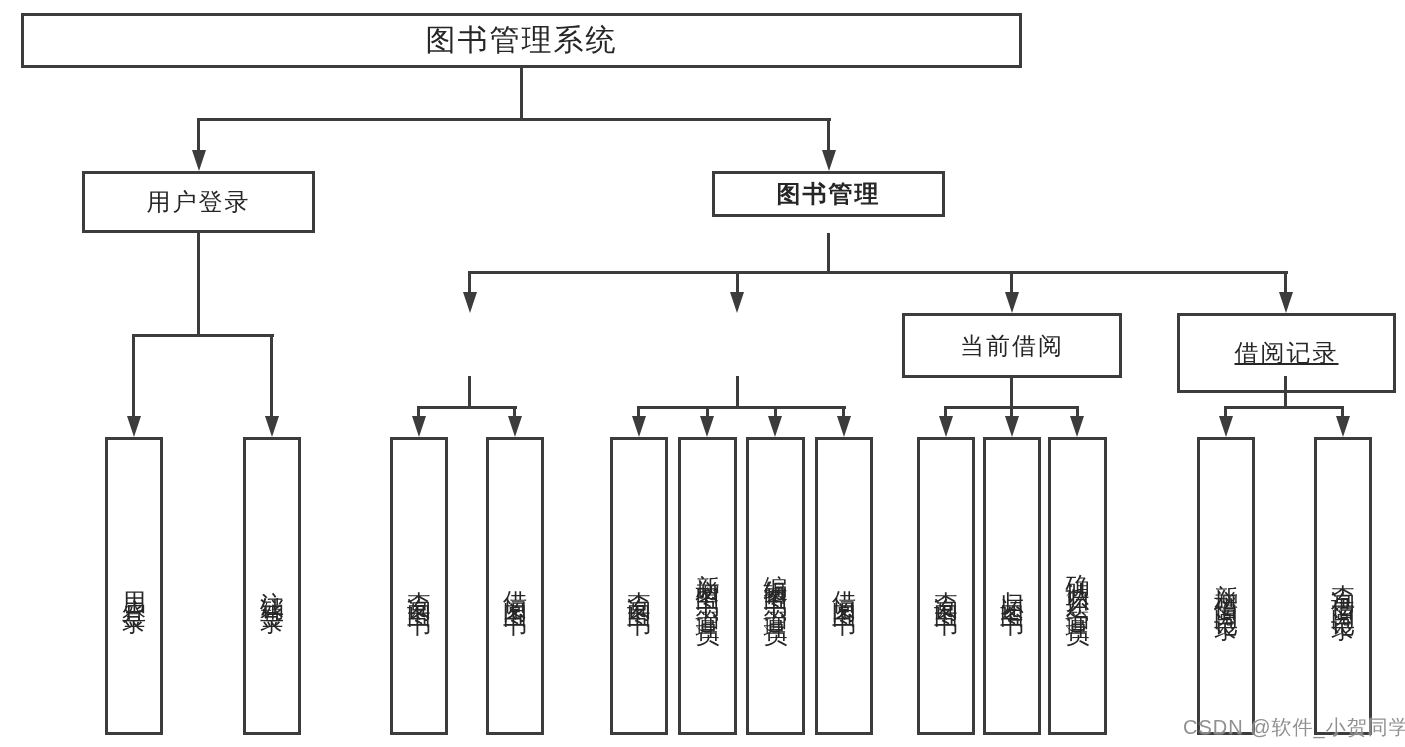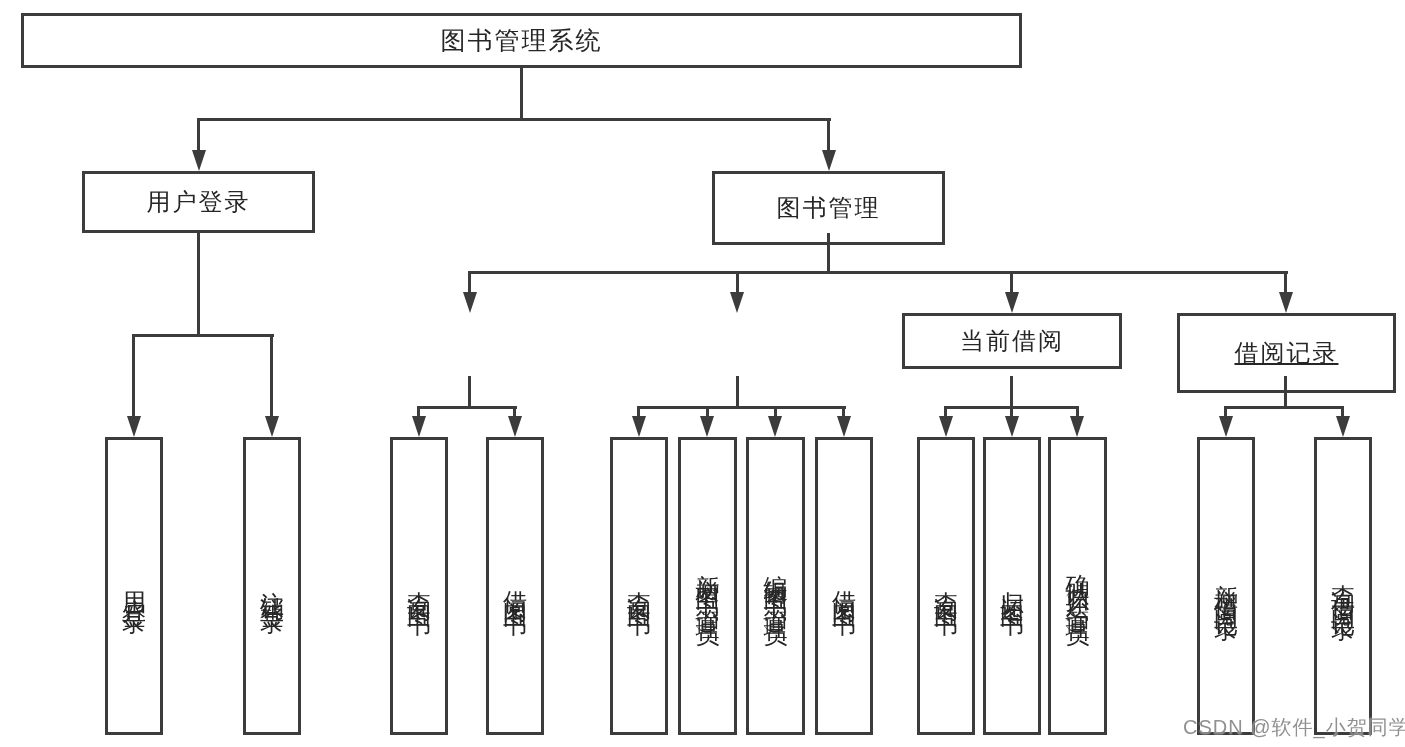--- a/index.html
+++ b/index.html
@@ -5,21 +5,21 @@
   html,body{margin:0;padding:0;background:#ffffff;}
   .canvas{
     position:relative;width:1405px;height:747px;background:#ffffff;overflow:hidden;
     font-family:"Liberation Sans","DejaVu Sans",sans-serif;color:#262626;
   }
   .box{
     position:absolute;box-sizing:border-box;border:3px solid #3c3c3c;background:#ffffff;
     display:flex;align-items:center;justify-content:center;
   }
   .hlabel{font-size:24px;letter-spacing:2px;white-space:nowrap;}
-  .rootlabel{font-size:25px;letter-spacing:2px;}
+  .rootlabel{font-size:30px;letter-spacing:2px;}
   .vtext{
     writing-mode:vertical-rl;text-orientation:mixed;
     font-size:24px;letter-spacing:7px;line-height:1;white-space:nowrap;
   }
   .hl{position:absolute;height:3px;background:#3c3c3c;}
   .vl{position:absolute;width:3px;background:#3c3c3c;}
   .ah{position:absolute;width:0;height:0;border-left:7px solid transparent;border-right:7px solid transparent;border-top:21px solid #3c3c3c;}
   .watermark{
     position:absolute;left:1183px;top:714px;font-size:20px;letter-spacing:1px;
     color:rgba(125,125,125,0.85);text-shadow:0 0 2px #ffffff;white-space:nowrap;z-index:10;
@@ -30,25 +30,25 @@
 
 <div class="canvas">
 
   <div class="box" style="left:21px;top:13px;width:1001px;height:55px;">
     <span class="rootlabel">图书管理系统</span>
   </div>
 
   <div class="box" style="left:82px;top:171px;width:233px;height:62px;">
     <span class="hlabel">用户登录</span>
   </div>
-  <div class="box" style="left:712px;top:171px;width:233px;height:74px;">
+  <div class="box" style="left:712px;top:171px;width:233px;height:46px;font-weight:bold;">
     <span class="hlabel">图书管理</span>
   </div>
 
-  <div class="box" style="left:902px;top:313px;width:220px;height:56px;">
+  <div class="box" style="left:902px;top:313px;width:220px;height:65px;">
     <span class="hlabel">当前借阅</span>
   </div>
   <div class="box" style="left:1177px;top:313px;width:219px;height:80px;text-decoration:underline;">
     <span class="hlabel">借阅记录</span>
   </div>
 
   <div class="box" style="left:105px;top:437px;width:58px;height:298px;">
     <span class="vtext">用户登录</span>
   </div>
   <div class="box" style="left:243px;top:437px;width:58px;height:298px;">

